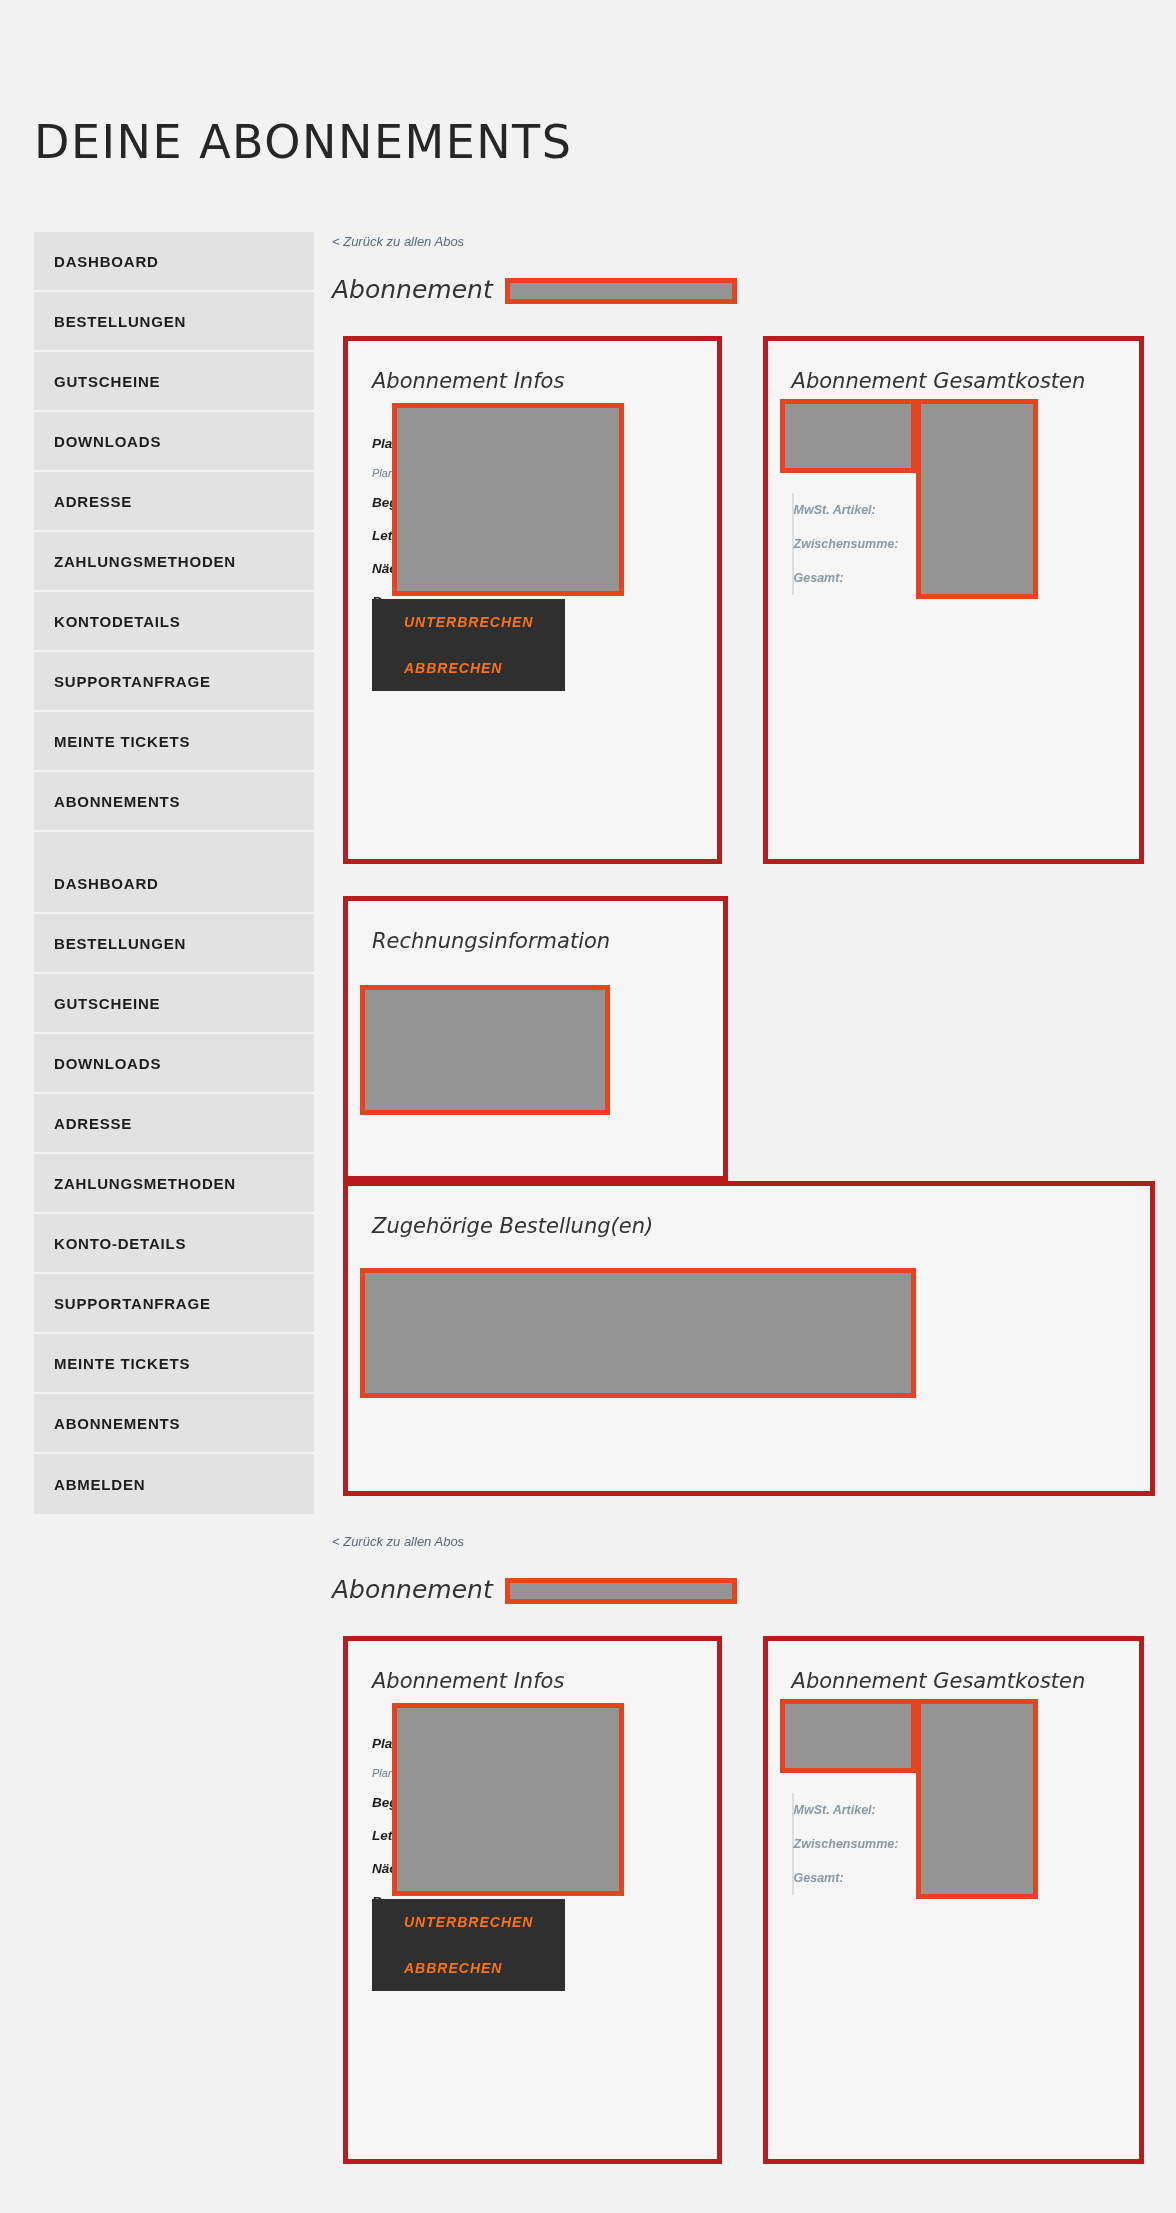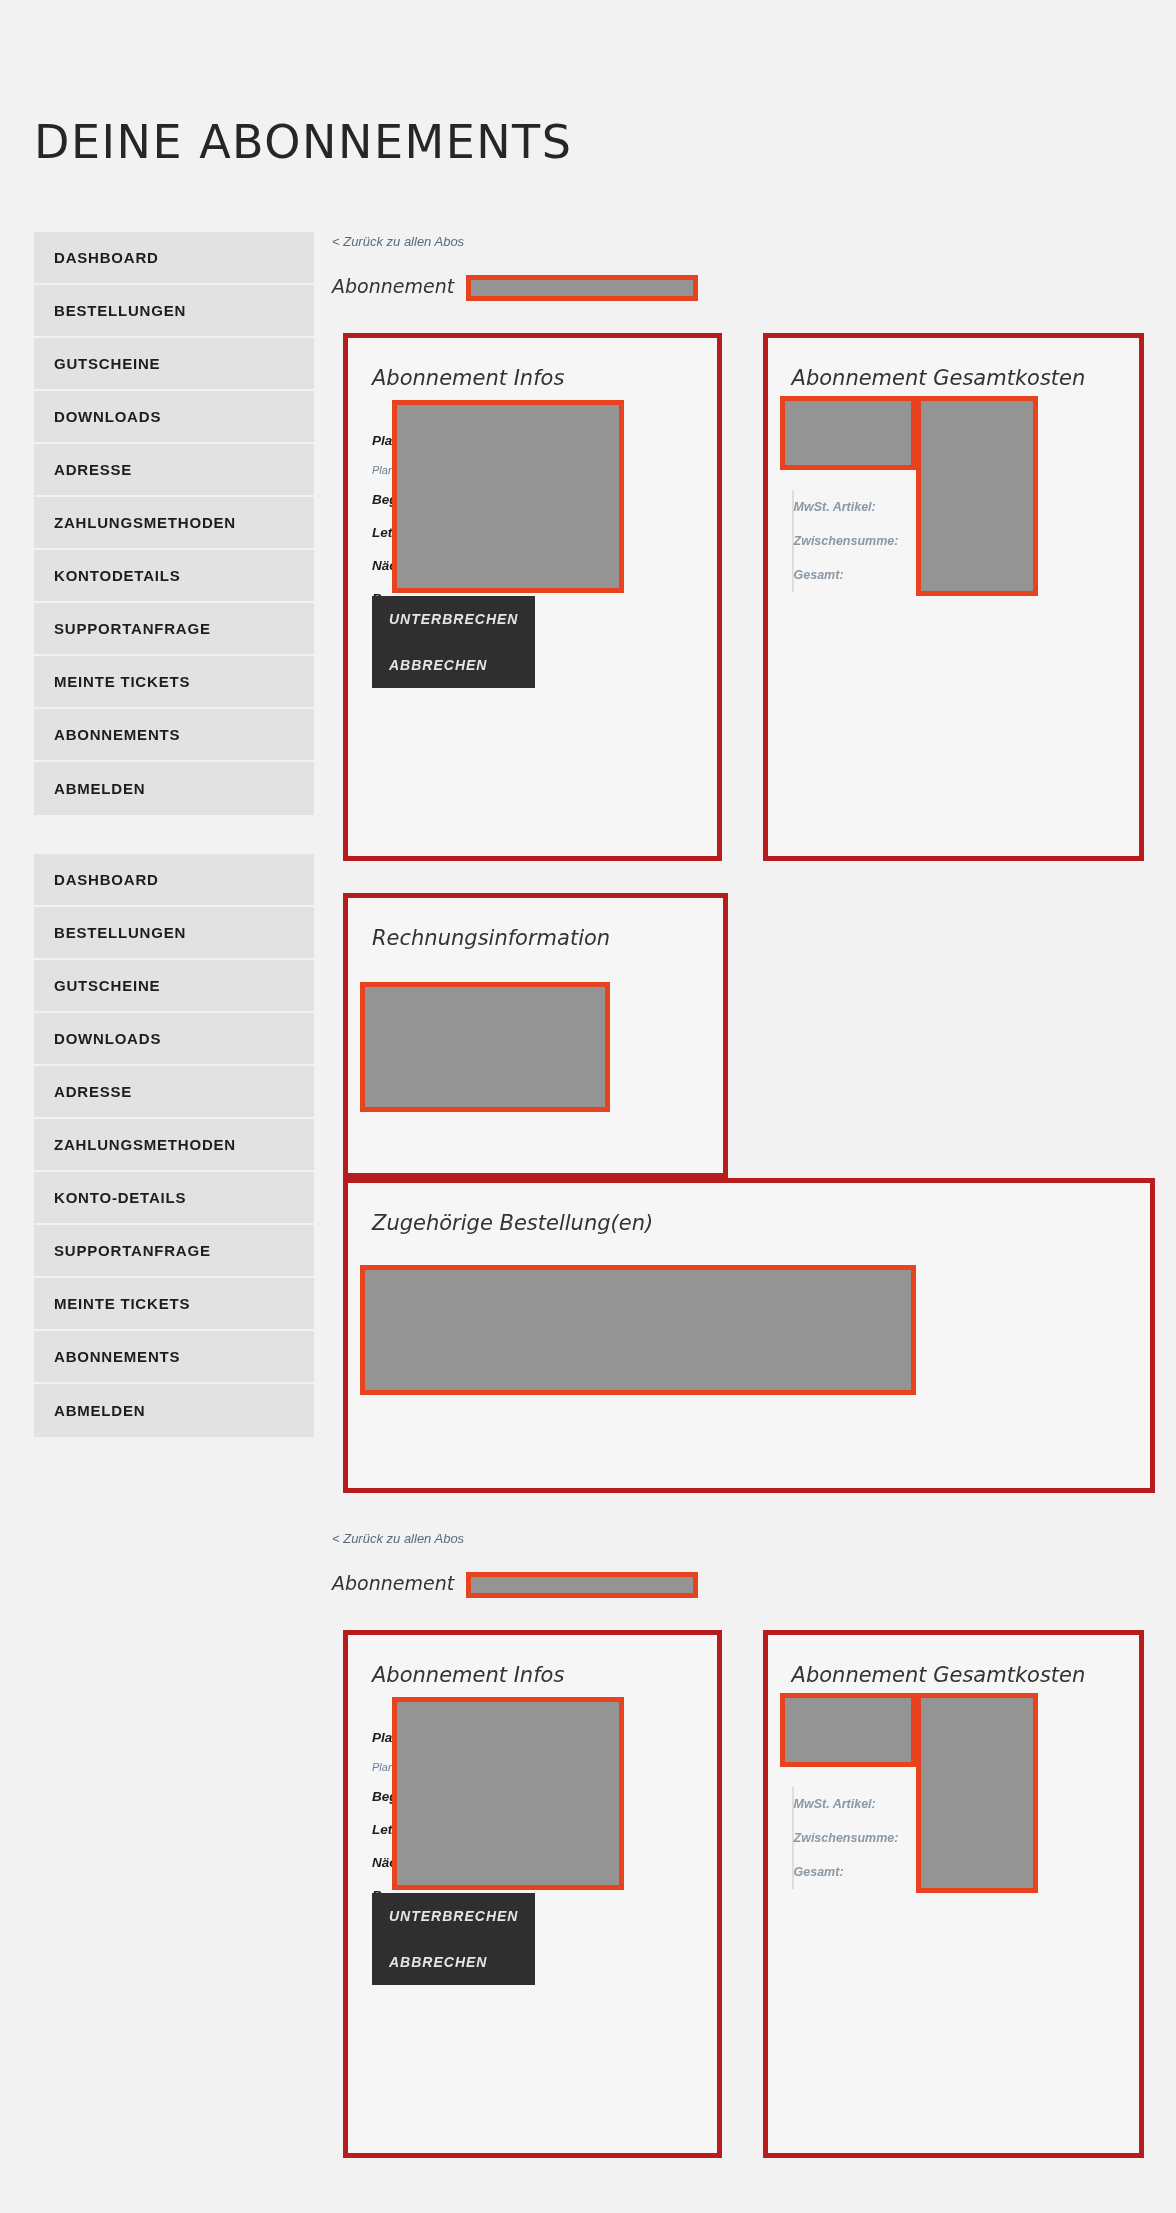--- a/index.html
+++ b/index.html
@@ -36,21 +36,21 @@
     position: absolute;
     left: 34px;
     width: 280px;
   }
   .sidebar.first { top: 232px; }
   .sidebar.second { top: 854px; }
 
   .nav-item {
     background: #e2e2e2;
     border-bottom: 2px solid #f2f2f2;
-    height: 53px;
+    height: 60px;
     display: flex;
     align-items: center;
     padding-left: 20px;
     font-size: 15px;
     font-weight: bold;
     letter-spacing: 0.8px;
     color: #1d1d1d;
     cursor: pointer;
     user-select: none;
   }
@@ -68,25 +68,25 @@
   .back-link {
     display: inline-block;
     font-size: 13px;
     color: #5a6b7d;
     text-decoration: none;
     margin-bottom: 26px;
     cursor: pointer;
   }
 
   .sub-heading {
-    font-size: 19px;
+    font-size: 25px;
     font-weight: 400;
     color: #333;
     display: flex;
-    align-items: flex-start;
+    align-items: flex-end;
     gap: 12px;
     margin: 0 0 32px 0;
     font-family: "DejaVu Sans", sans-serif;
   }
 
   
   .redact {
     background: #949494;
     border: 5px solid #e8431f;
     display: inline-block;
@@ -149,25 +149,25 @@
     cursor: pointer;
   }
 
   
   .ov { position: absolute; }
 
   
   .btn-stack { position: absolute; left: 24px; }
   .btn {
     background: #2f2f2f;
-    color: #e5e5e5;
+    color: #f97316;
     font-size: 14px;
     font-weight: bold;
     letter-spacing: 1px;
-    padding: 15px 17px;
+    padding: 15px 32px;
     display: inline-block;
     cursor: pointer;
     user-select: none;
     border: none;
     font-family: "Liberation Sans", sans-serif;
   }
   .btn + .btn { margin-top: 0; display: block; }
 
   
   .cost-list {

